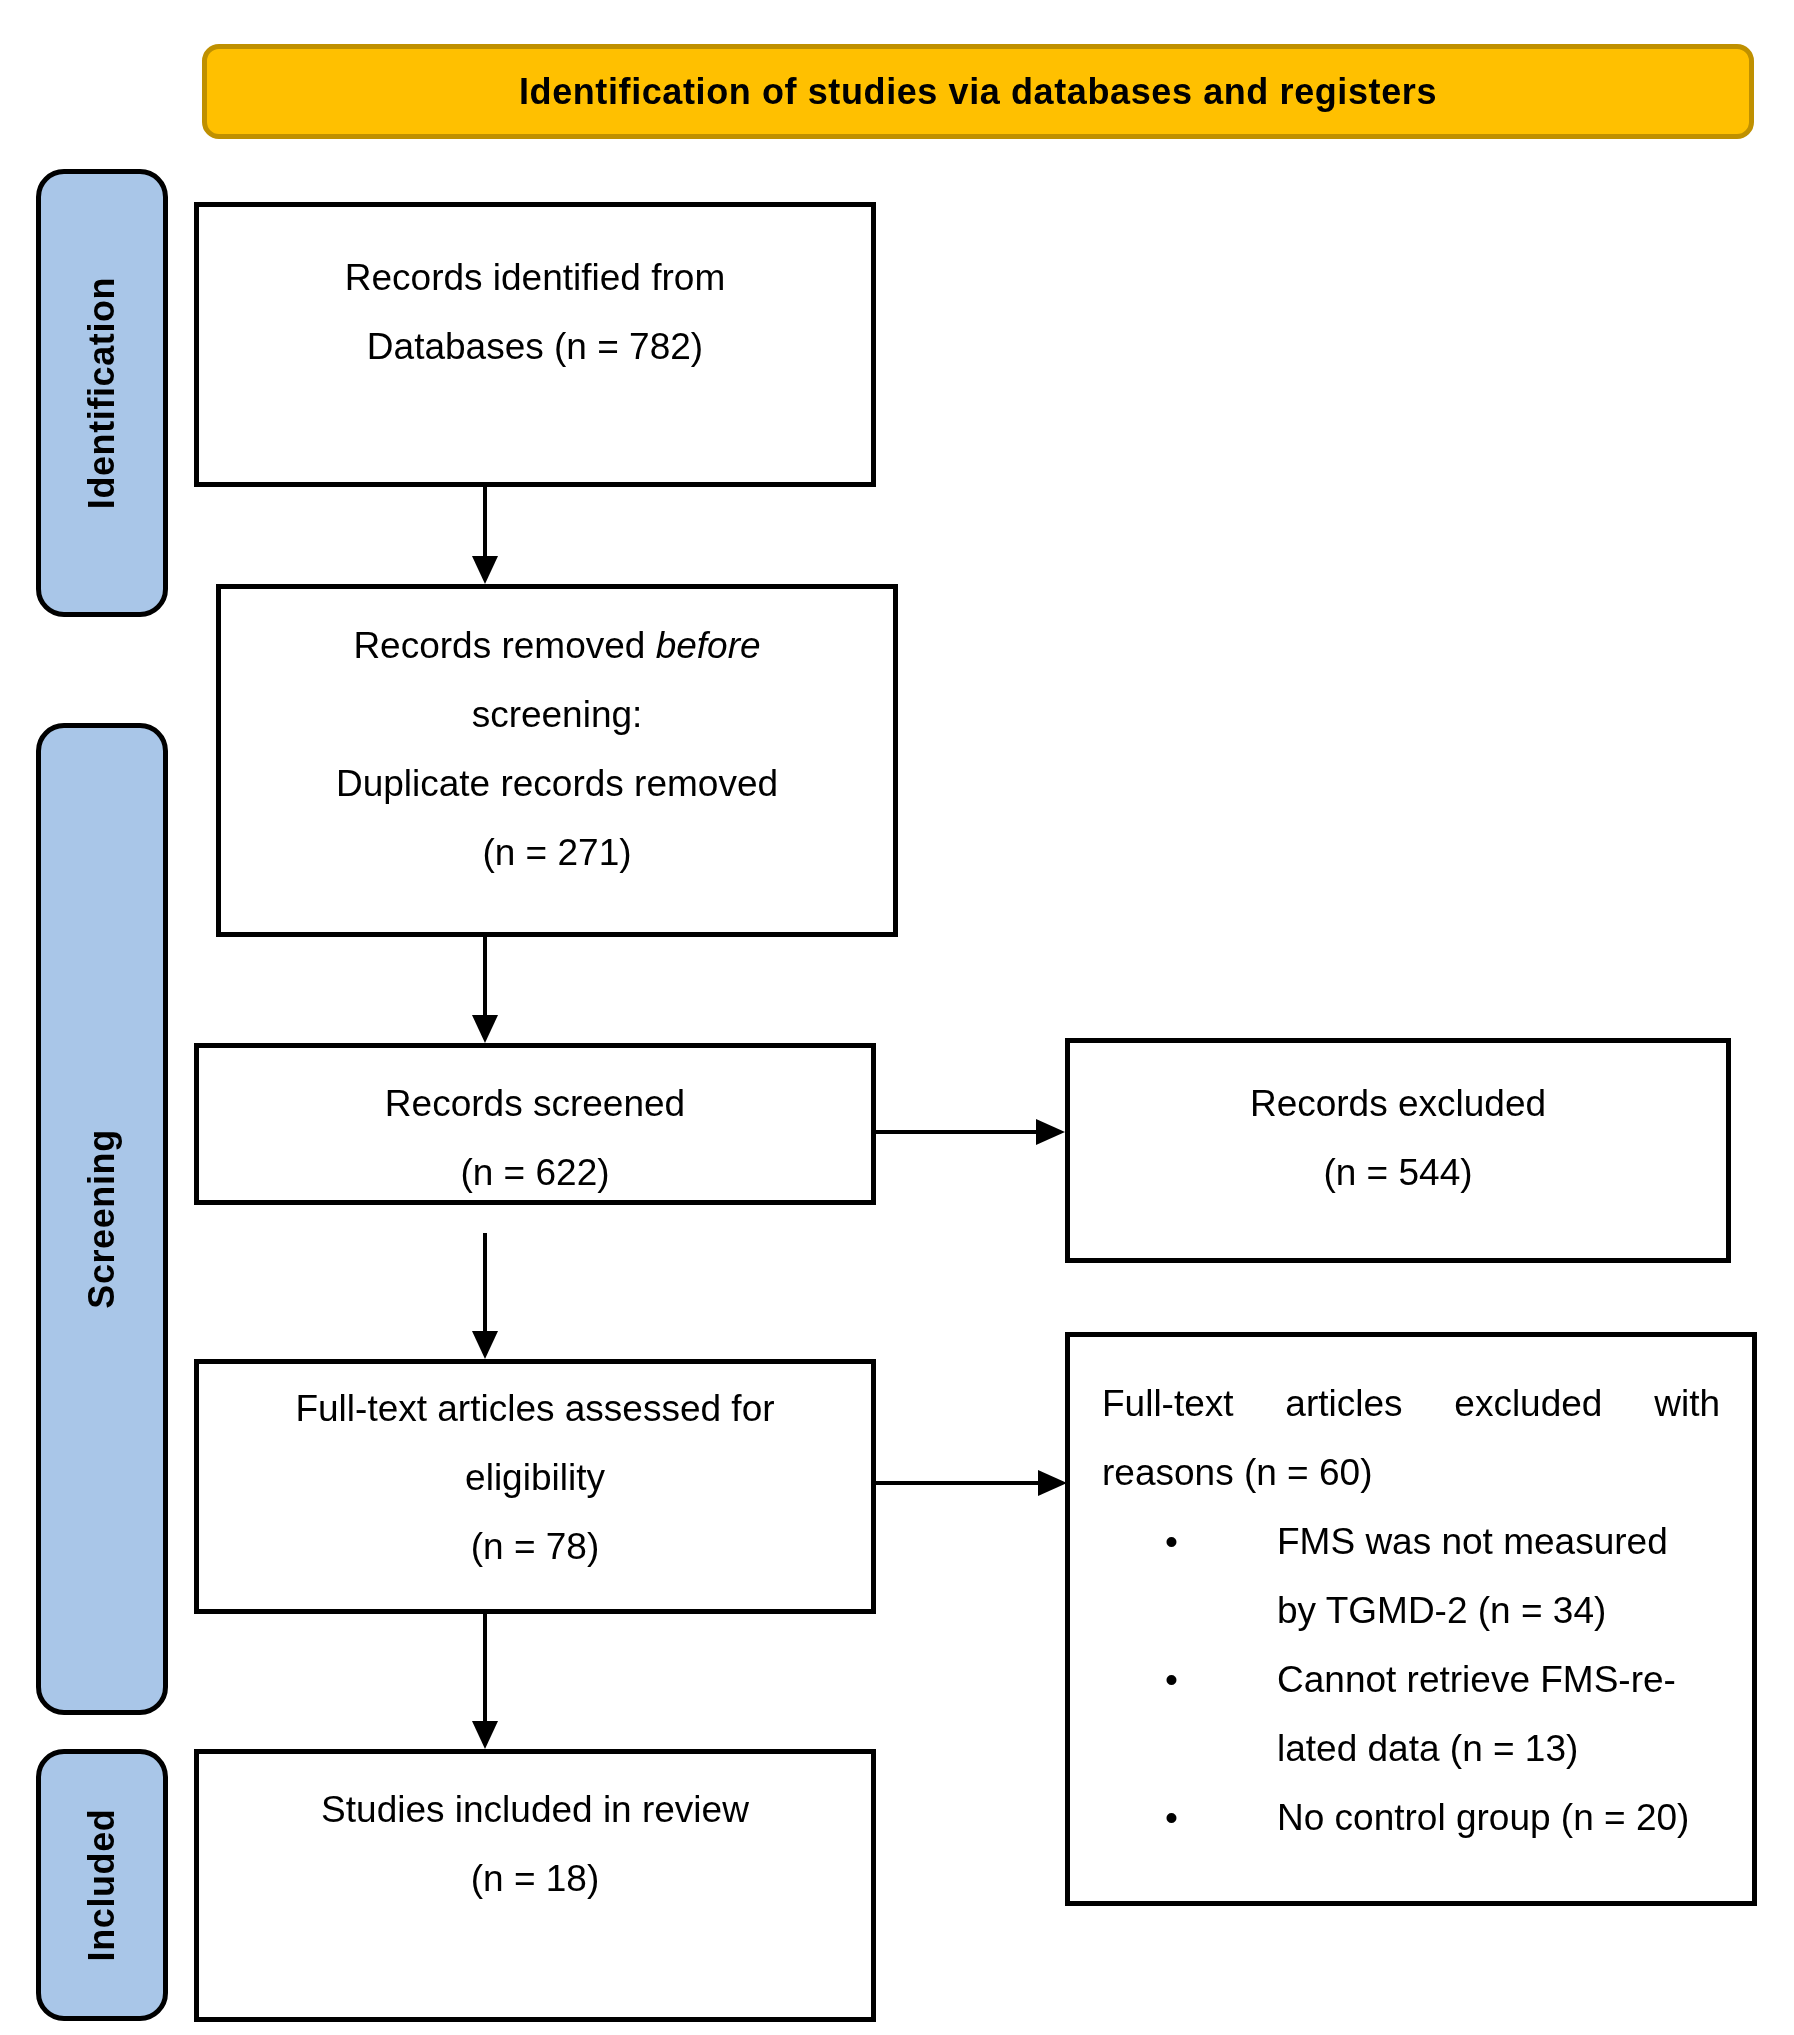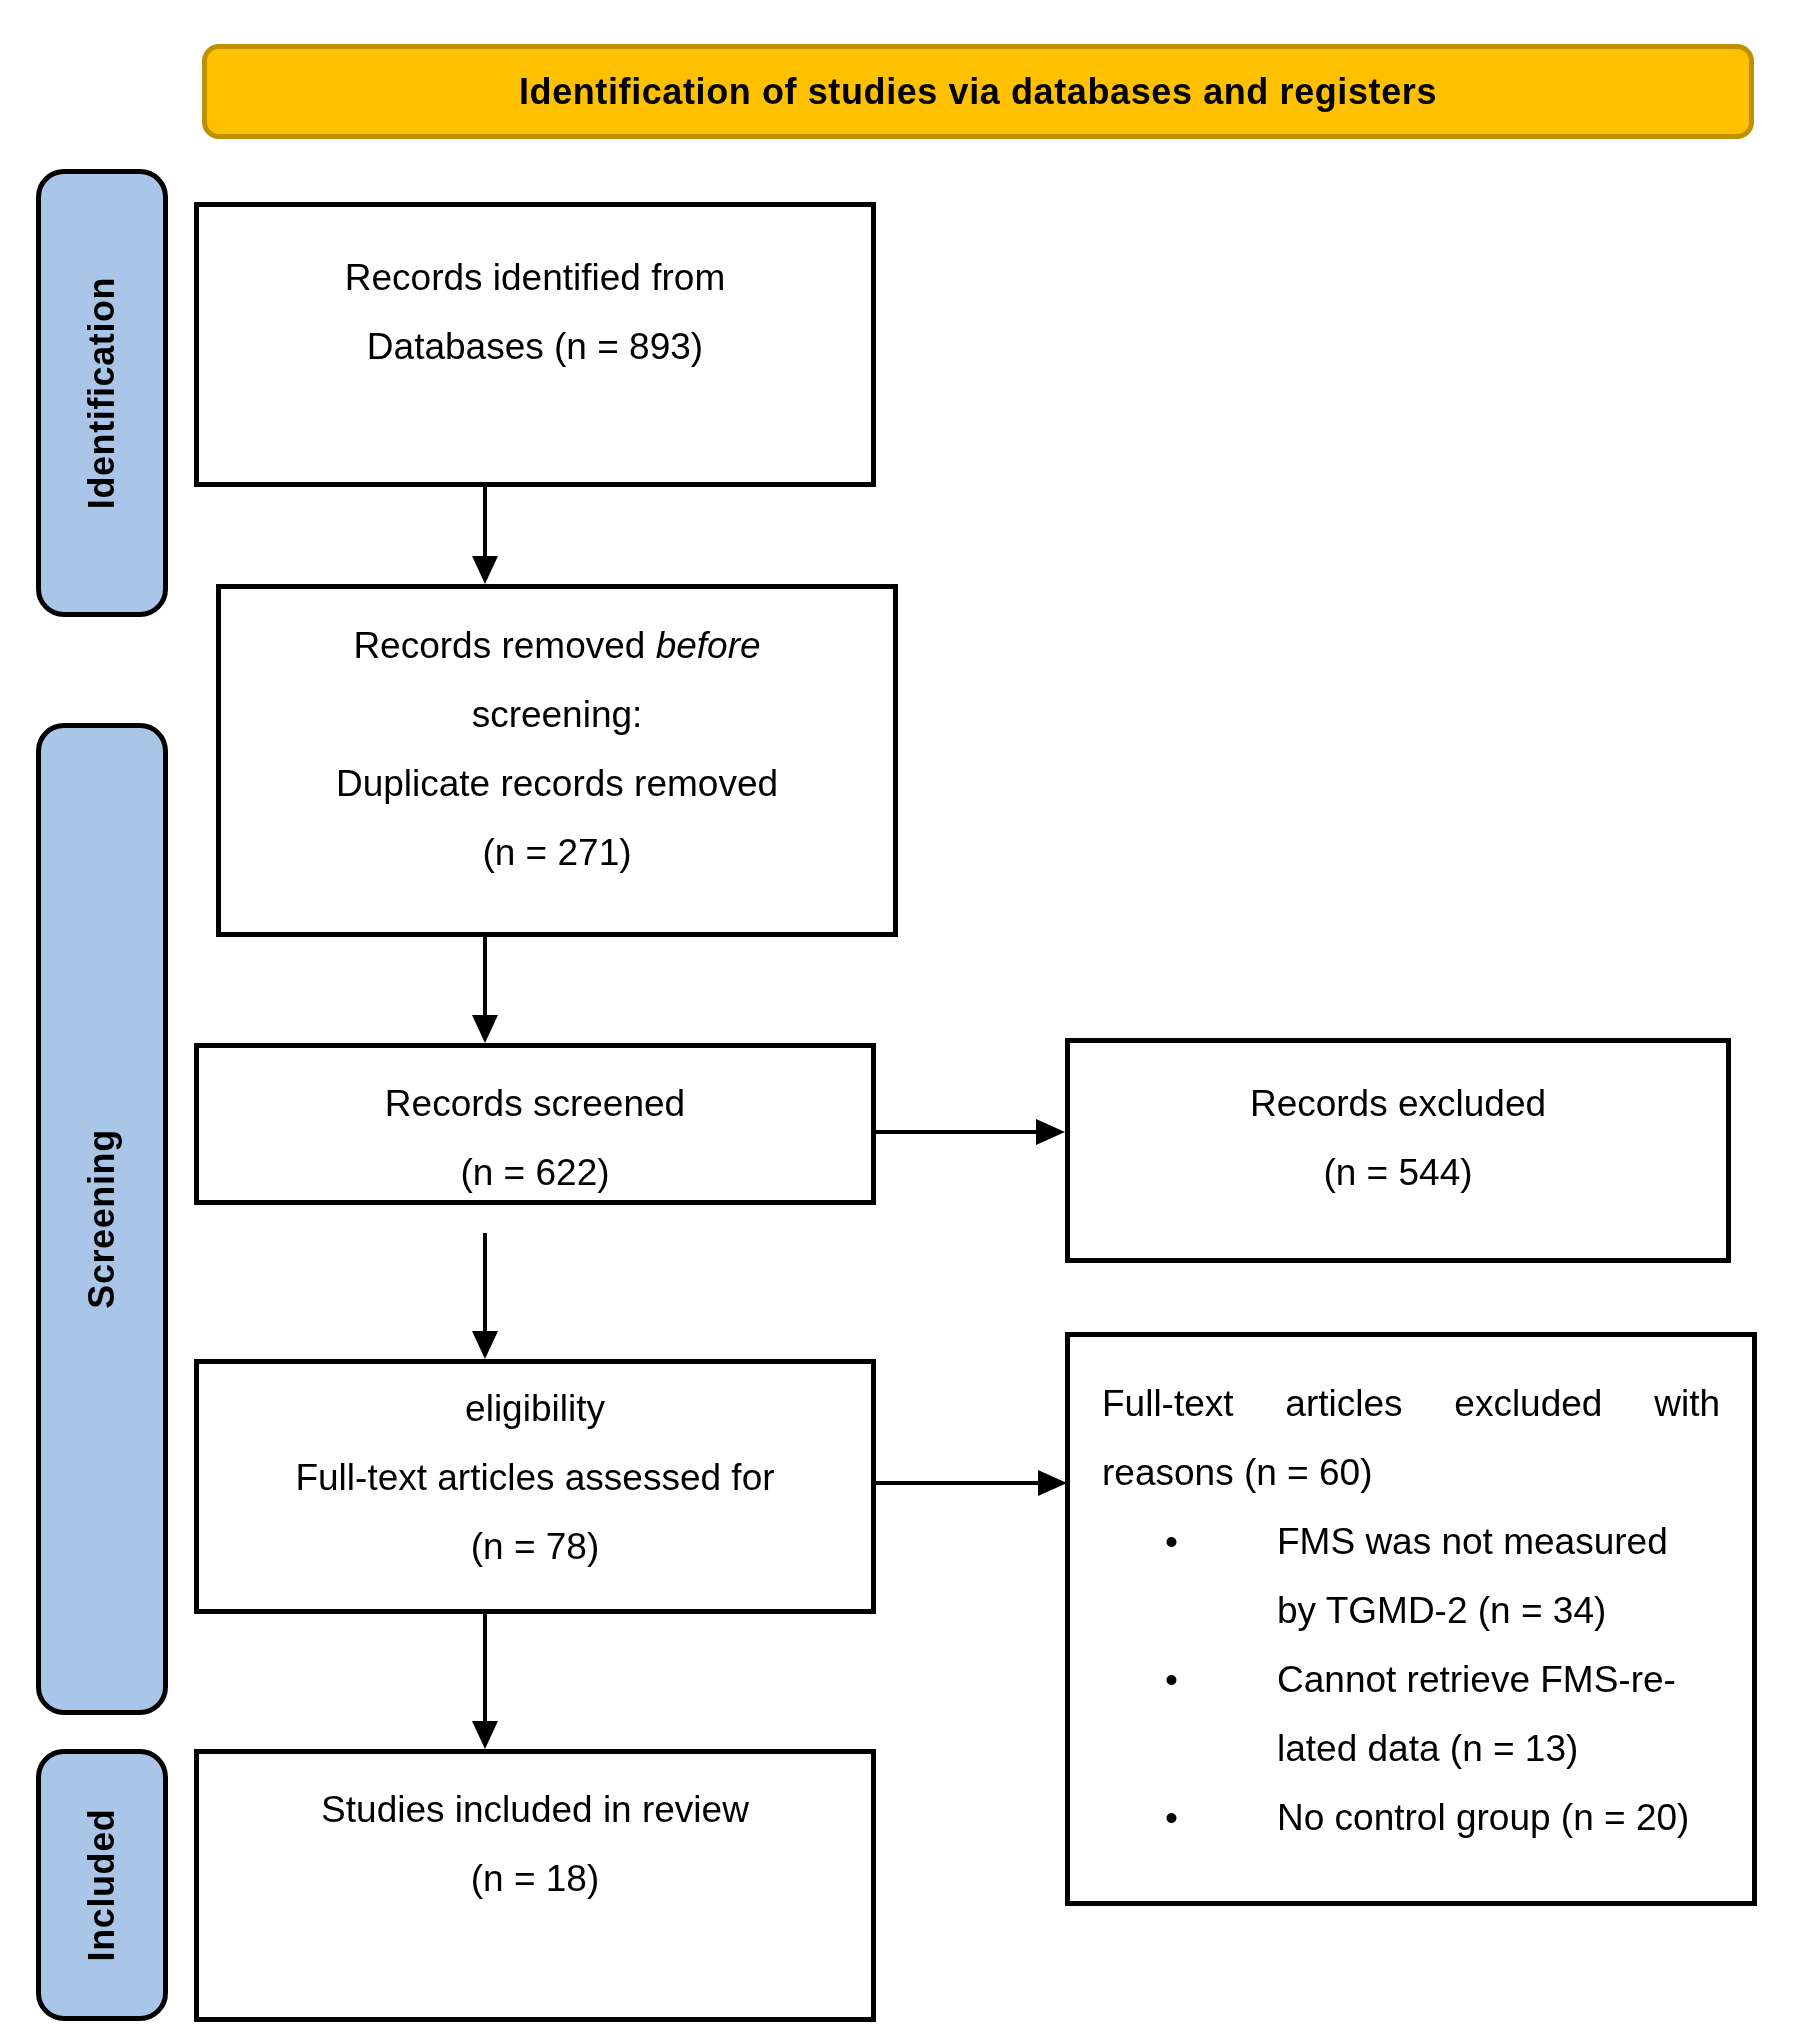--- a/index.html
+++ b/index.html
@@ -64,38 +64,38 @@
 </div>
 <div class="stage screening">
   <span>Screening</span>
 </div>
 <div class="stage included">
   <span>Included</span>
 </div>
 
 <div class="fbox left-col box1">
   <div class="line">Records identified from</div>
-  <div class="line">Databases (n = 893)</div>
+  <div class="line">Databases (n = 782)</div>
 </div>
 
 <div class="fbox left-col box2">
   <div class="line"><span>Records removed </span><span class="italic">before</span></div>
   <div class="line">screening:</div>
   <div class="line">Duplicate records removed</div>
   <div class="line">(n = 271)</div>
 </div>
 
 <div class="fbox left-col box3">
   <div class="line">Records screened</div>
   <div class="line">(n = 622)</div>
 </div>
 
 <div class="fbox left-col box4">
+  <div class="line">Full-text articles assessed for</div>
   <div class="line">eligibility</div>
-  <div class="line">Full-text articles assessed for</div>
   <div class="line">(n = 78)</div>
 </div>
 
 <div class="fbox left-col box5">
   <div class="line">Studies included in review</div>
   <div class="line">(n = 18)</div>
 </div>
 
 <div class="fbox rbox1">
   <div class="line">Records excluded</div>

